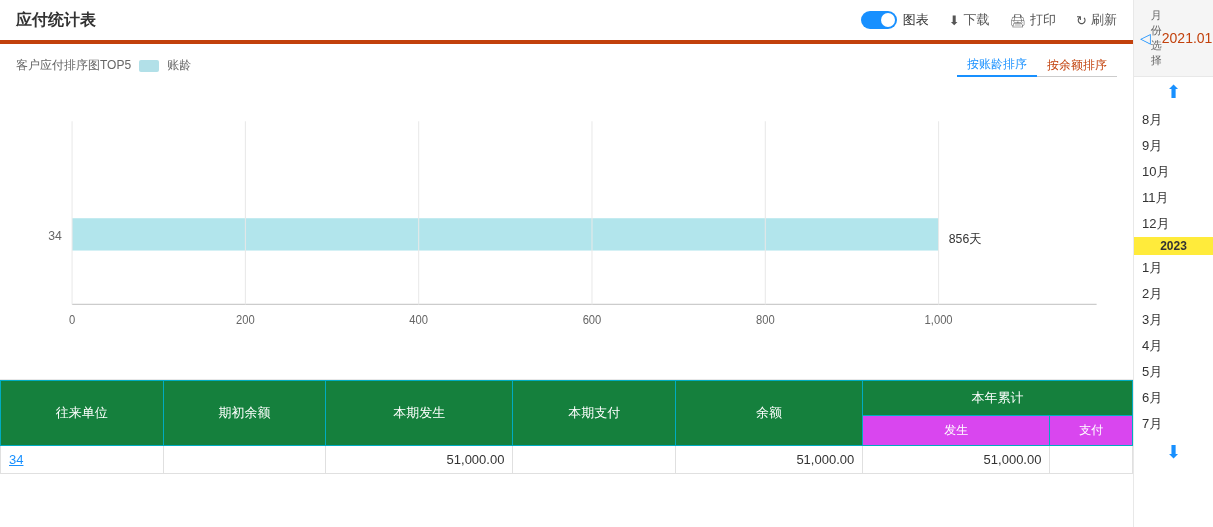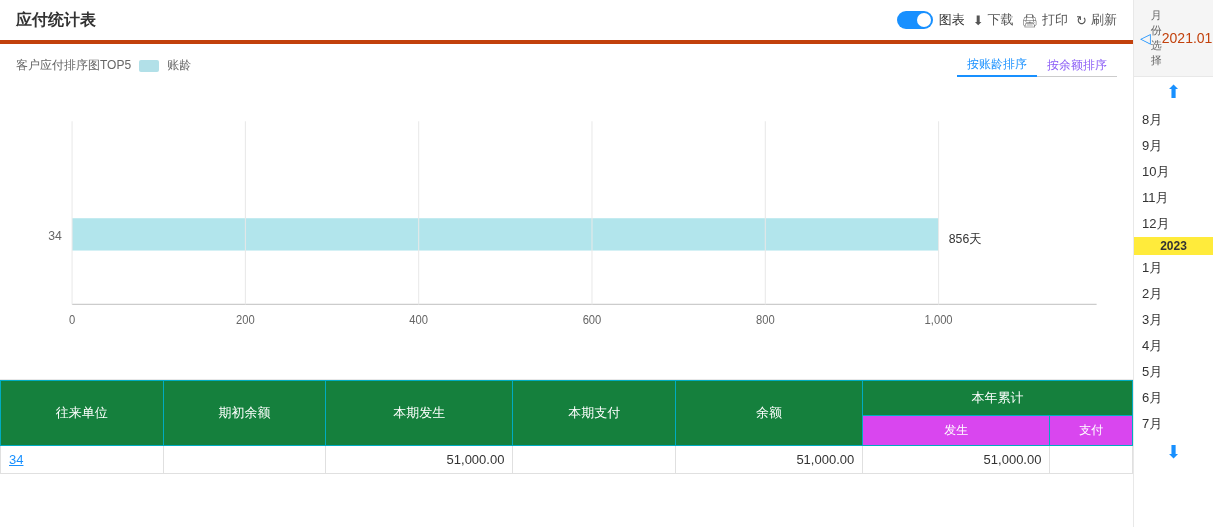--- a/index.html
+++ b/index.html
@@ -5,33 +5,33 @@
     * { margin: 0; padding: 0; box-sizing: border-box; }
     body { font-family: 'Microsoft YaHei', Arial, sans-serif; font-size: 13px; background: #f0f2f5; color: #333; width: 1213px; height: 527px; overflow: hidden; }
 
     .main-container { display: flex; width: 1213px; height: 527px; background: #fff; }
 
     .content-area { flex: 1; display: flex; flex-direction: column; overflow: hidden; }
 
     
     .header { display: flex; align-items: center; justify-content: space-between; padding: 10px 16px; background: #fff; border-bottom: 4px solid #c2410c; height: 44px; }
     .header-title { font-size: 16px; font-weight: bold; color: #333; }
-    .header-actions { display: flex; align-items: center; gap: 8px; }
+    .header-actions { display: flex; align-items: center; gap: 20px; }
     .toggle-switch { display: flex; align-items: center; gap: 6px; }
     .toggle-track { width: 36px; height: 18px; background: #1890ff; border-radius: 9px; position: relative; cursor: pointer; }
     .toggle-thumb { width: 14px; height: 14px; background: #fff; border-radius: 50%; position: absolute; top: 2px; right: 2px; }
     .action-btn { display: flex; align-items: center; gap: 4px; color: #555; cursor: pointer; font-size: 13px; }
 
     
     .chart-section { background: #fff; padding: 10px 16px; border-bottom: 1px solid #e8e8e8; }
     .chart-header { display: flex; align-items: center; justify-content: space-between; margin-bottom: 12px; }
     .chart-legend { display: flex; align-items: center; gap: 8px; font-size: 12px; color: #666; }
     .legend-box { width: 20px; height: 12px; background: #b2e0e8; border-radius: 2px; }
     .chart-sort-btns { display: flex; gap: 0; align-items: center; }
-    .sort-btn { padding: 2px 10px; font-size: 12px; cursor: pointer; border-bottom: 1px solid #ccc; color: #8b5cf6; }
+    .sort-btn { padding: 2px 10px; font-size: 12px; cursor: pointer; border-bottom: 1px solid #ccc; color: #c2410c; }
     .sort-btn.active { color: #1890ff; border-bottom: 2px solid #1890ff; }
 
     .chart-wrapper { position: relative; height: 280px; }
     .chart-svg { width: 100%; height: 100%; }
 
     
     .table-section { flex: 1; overflow-y: auto; }
     table { width: 100%; border-collapse: collapse; }
     .table-header-row th { background: #15803d; color: #fff; text-align: center; padding: 8px 6px; font-size: 13px; font-weight: normal; border: 1px solid #00acc1; }
     .table-subheader th { background: #d946ef; color: #fff; text-align: center; padding: 6px 4px; font-size: 12px; font-weight: normal; border: 1px solid #00acc1; }

